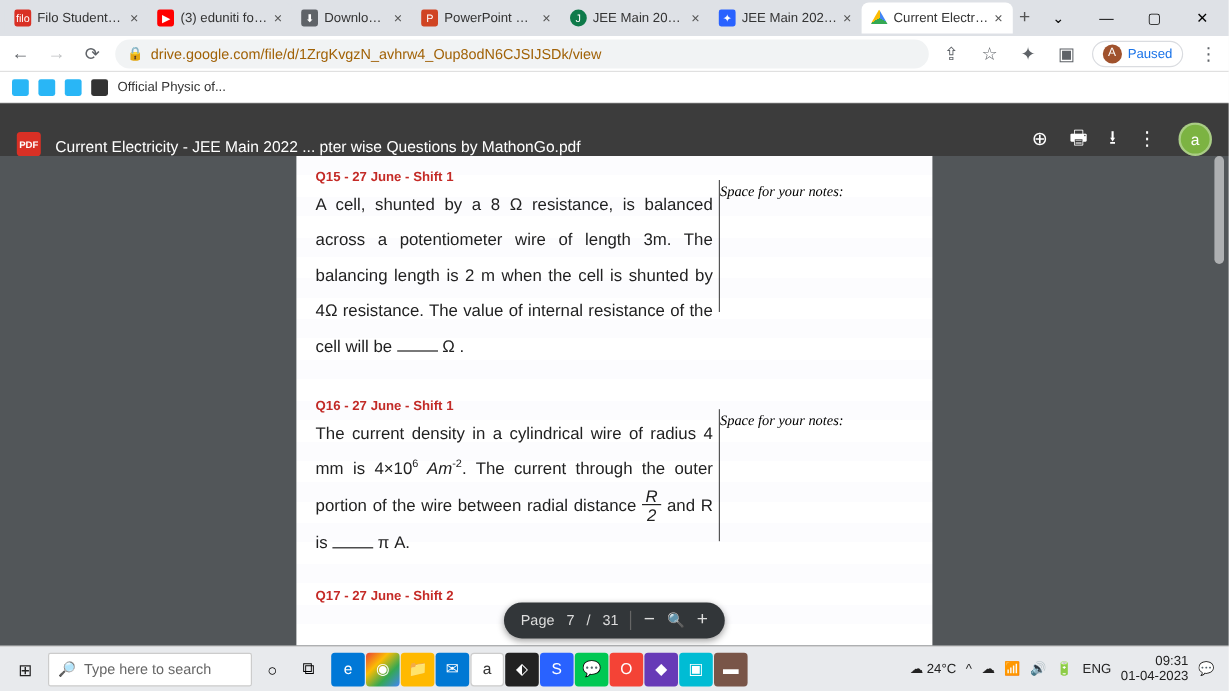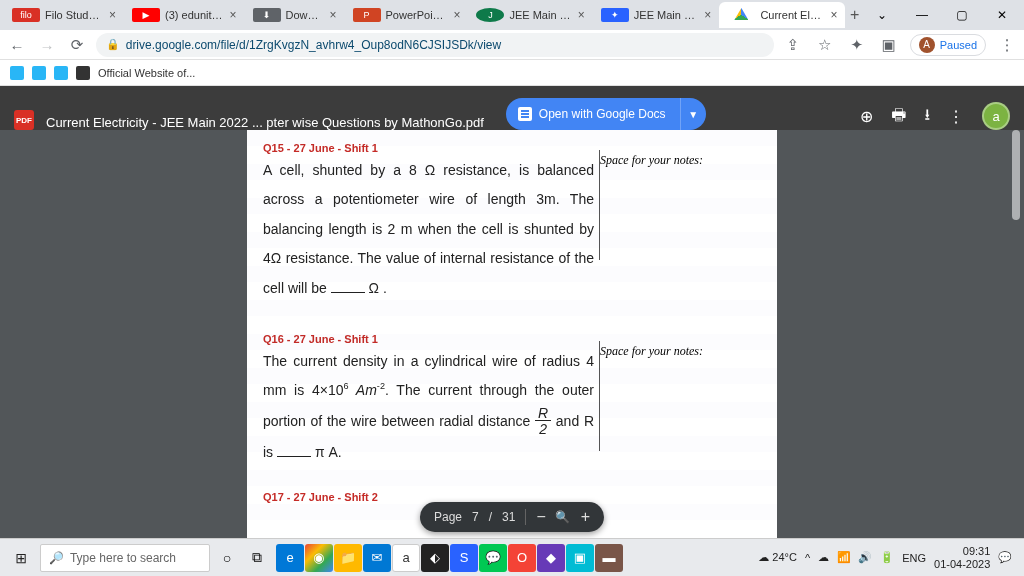--- a/index.html
+++ b/index.html
@@ -1,37 +1,37 @@
 <!DOCTYPE html>
 <html><head>
 <meta charset="utf-8">
 <style>
 *{margin:0;padding:0;box-sizing:border-box;font-family:"Segoe UI",Arial,sans-serif}
 body{width:1024px;height:576px;overflow:hidden;background:#fff;display:flex;flex-direction:column}
 .tabbar{height:30px;background:#dee1e6;display:flex;align-items:center;padding:0 4px;gap:0}
 .tab{height:26px;background:#dee1e6;border-radius:6px 6px 0 0;display:flex;align-items:center;padding:0 8px;font-size:11px;gap:5px;max-width:145px;min-width:100px;color:#333;position:relative}
 .tab.active{background:#fff}
-.tab-ico{width:28px;height:14px;border-radius:2px;flex-shrink:0;display:flex;align-items:center;justify-content:center;font-size:9px;color:#fff}
+.tab-ico{width:14px;height:14px;border-radius:2px;flex-shrink:0;display:flex;align-items:center;justify-content:center;font-size:9px;color:#fff}
 .tab-ico.red{background:#d93025}
 .tab-ico.yt{background:#f00}
 .tab-ico.dl{background:#5f6368}
 .tab-ico.pp{background:#d04423}
 .tab-ico.jee{background:#0e7a4a;border-radius:50%}
 .tab-ico.phy{background:#2962ff}
 .tab-ico.gd{width:14px;height:14px;background:conic-gradient(#4285f4 0 120deg,#34a853 120deg 240deg,#fbbc04 240deg 360deg);clip-path:polygon(50% 0,100% 85%,0 85%)}
 .tab-title{white-space:nowrap;overflow:hidden;text-overflow:ellipsis;flex:1}
 .tab-x{font-size:12px;color:#555;cursor:pointer}
 .newtab{width:26px;height:26px;display:flex;align-items:center;justify-content:center;font-size:16px;color:#555}
 .wndctrl{margin-left:auto;display:flex;gap:4px;align-items:center}
 .wnd-btn{width:36px;height:26px;display:flex;align-items:center;justify-content:center;font-size:12px}
 .addrbar{height:30px;background:#fff;display:flex;align-items:center;padding:0 6px;gap:8px;border-bottom:1px solid #e0e0e0}
 .nav-btn{width:22px;height:22px;display:flex;align-items:center;justify-content:center;color:#5f6368;font-size:15px}
 .urlbox{flex:1;height:24px;background:#f1f3f4;border-radius:12px;display:flex;align-items:center;padding:0 10px;gap:6px;font-size:12px;color:#5f6368}
 .lock{font-size:11px}
-.url-txt{color:#0c4a6e}
+.url-txt{color:#a16207}
 .addr-right{display:flex;gap:10px;align-items:center}
 .paused{border:1px solid #dadce0;border-radius:12px;height:22px;display:flex;align-items:center;padding:0 8px;gap:5px;font-size:11px;color:#1a73e8}
 .paused-a{width:16px;height:16px;border-radius:50%;background:#a0522d;color:#fff;display:flex;align-items:center;justify-content:center;font-size:10px}
 .bmbar{height:26px;background:#fff;display:flex;align-items:center;padding:0 10px;gap:8px;border-bottom:1px solid #e0e0e0;font-size:11px;color:#333}
 .bm-ico{width:14px;height:14px;background:#29b6f6;border-radius:2px}
 .bm-ico.dark{background:#333}
 .viewer-header{height:44px;background:#3c3c3c;display:flex;align-items:flex-end;padding:0 14px;gap:12px;color:#fff}
 .pdf-ico{width:20px;height:20px;background:#d93025;border-radius:3px;color:#fff;font-size:8px;display:flex;align-items:center;justify-content:center;font-weight:bold}
 .doc-title{font-size:13px;font-weight:500;flex-shrink:0}
 .open-docs{display:flex;align-items:center;margin-left:10px}
@@ -138,33 +138,26 @@
       </div>
     <span class="nav-btn">⋮</span>
   </div>
 </div>
 
 <div class="bmbar">
   <span class="bm-ico"></span>
   <span class="bm-ico"></span>
   <span class="bm-ico"></span>
   <span class="bm-ico dark"></span>
-  <span>Official Website of...</span>
+  <span>Official Physic of...</span>
 </div>
 
 <div class="viewer-header">
   <span class="pdf-ico">PDF</span>
   <span class="doc-title">Current Electricity - JEE Main 2022 ... pter wise Questions by MathonGo.pdf</span>
-  <div class="open-docs">
-    <button class="open-btn">
-        <span class="docs-ico"></span>
-        <span>Open with Google Docs</span>
-      </button>
-    <button class="open-dd">▼</button>
-  </div>
   <div class="vh-right">
     <span class="vh-ico">⊕</span>
     <span class="vh-ico">🖶</span>
     <span class="vh-ico">⭳</span>
     <span class="vh-ico">⋮</span>
     <span class="avatar">a</span>
   </div>
 </div>
 
 <div class="viewer-body">

